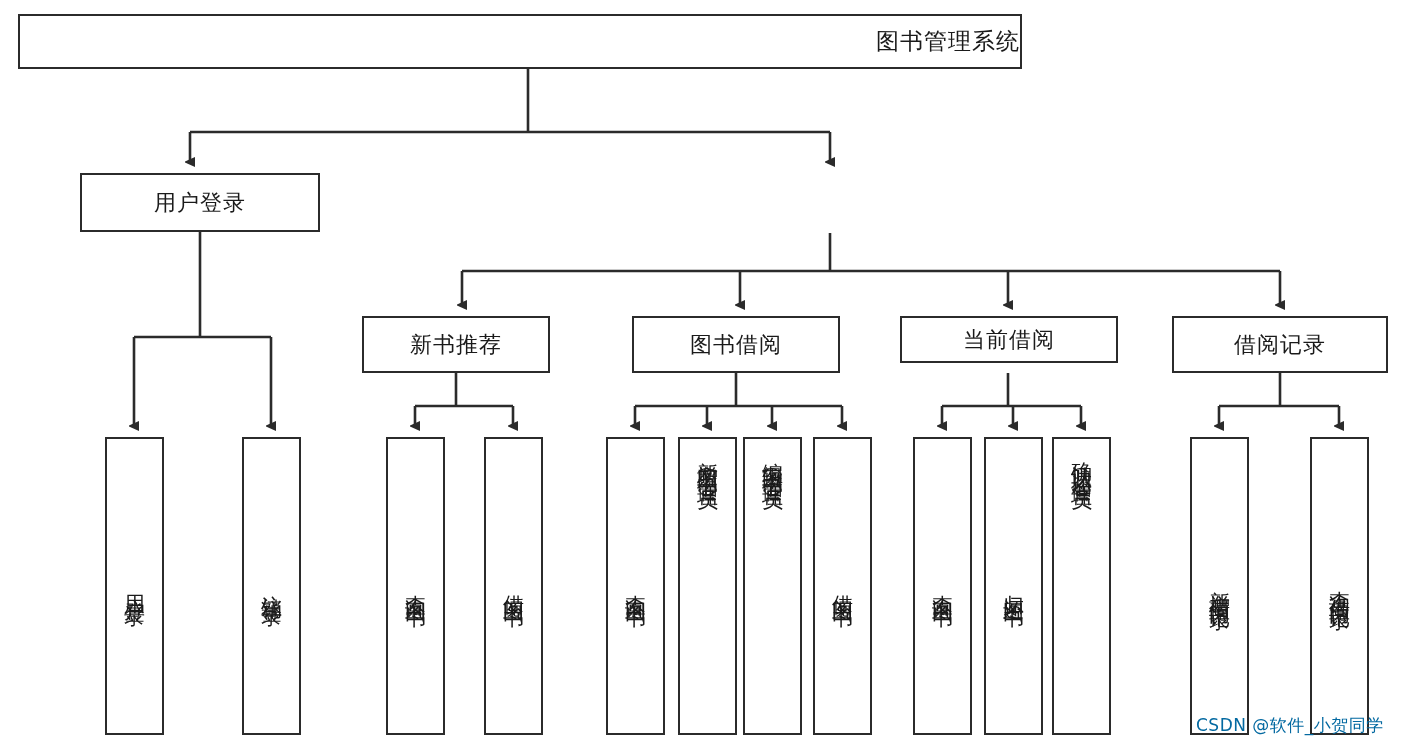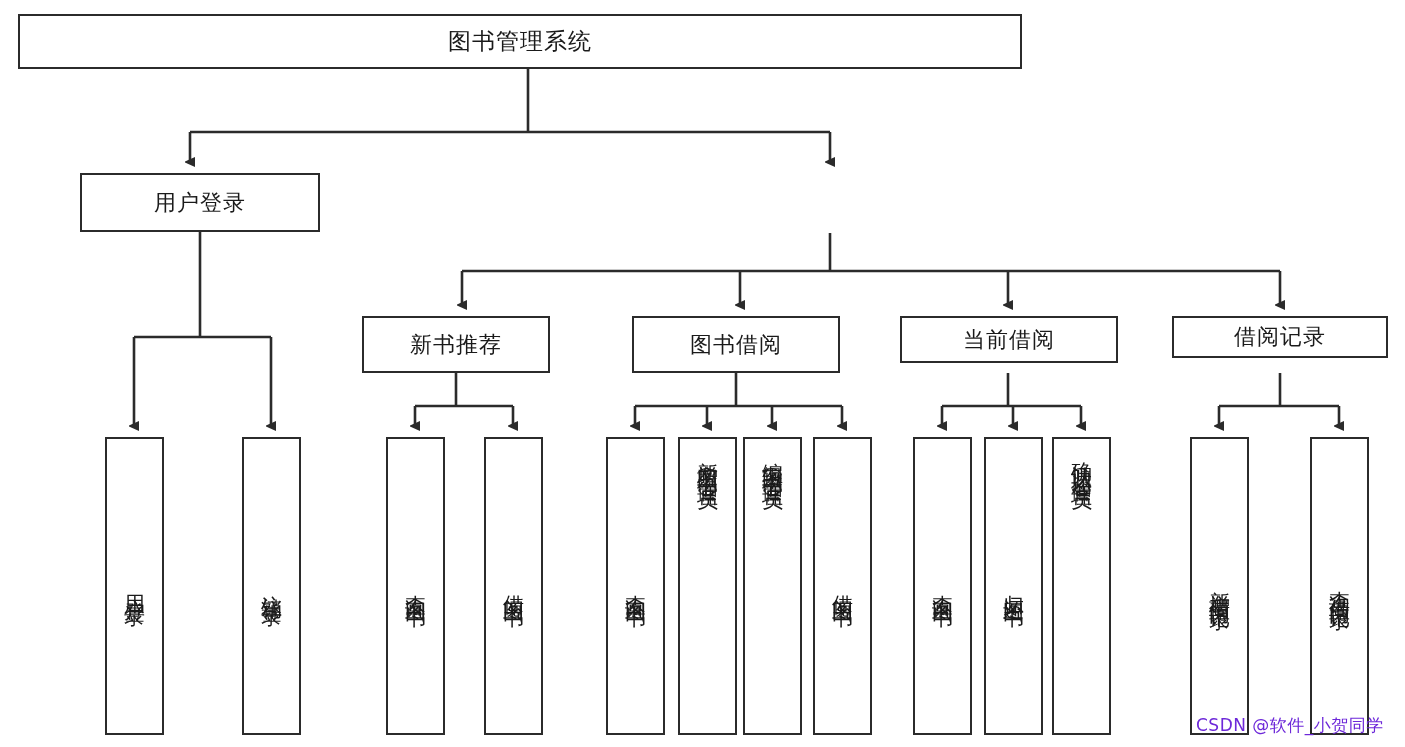--- a/index.html
+++ b/index.html
@@ -36,20 +36,21 @@
     justify-content: center;
     color: #1a1a1a;
   }
   .node.horiz {
     font-size: 22px;
     line-height: 1.15;
     letter-spacing: 1px;
   }
   .node.root {
     font-size: 23px;
+    justify-content: flex-end;
   }
   .node.leaf {
     font-size: 21px;
     padding: 6px 0;
     align-items: flex-start;
   }
   .vtext {
     writing-mode: vertical-rl;
     text-orientation: upright;
     letter-spacing: 4px;
@@ -156,21 +157,21 @@
 
   <div class="node horiz" id="node-new-book-rec" style="left: 362px; top: 316px; width: 188px; height: 57px;">
     <span>新书推荐</span>
   </div>
   <div class="node horiz" id="node-book-borrow" style="left: 632px; top: 316px; width: 208px; height: 57px; justify-content: center;">
     <span>图书借阅</span>
   </div>
   <div class="node horiz" id="node-current-borrow" style="left: 900px; top: 316px; width: 218px; height: 47px;">
     <span>当前借阅</span>
   </div>
-  <div class="node horiz" id="node-borrow-record" style="left: 1172px; top: 316px; width: 216px; height: 42px;">
+  <div class="node horiz" id="node-borrow-record" style="left: 1172px; top: 316px; width: 216px; height: 57px;">
     <span>借阅记录</span>
   </div>
 
   <div class="node leaf" id="node-leaf-user-login" style="left: 105px; top: 437px; width: 59px; height: 298px;">
     <span class="leaf-inner">
         <span class="vtext">用户登录</span>
       </span>
   </div>
   <div class="node leaf" id="node-leaf-user-logout" style="left: 242px; top: 437px; width: 59px; height: 298px;">
     <span class="leaf-inner">
@@ -226,15 +227,15 @@
     <span class="leaf-inner">
         <span class="vtext">新增借阅记录</span>
       </span>
   </div>
   <div class="node leaf" id="node-leaf-query-record" style="left: 1310px; top: 437px; width: 59px; height: 298px;">
     <span class="leaf-inner">
         <span class="vtext">查询借阅记录</span>
       </span>
   </div>
 
-  <div class="watermark" id="watermark" style="left: 1196px; top: 714px; color: #6d28d9;">CSDN @软件_小贺同学</div>
+  <div class="watermark" id="watermark" style="left: 1196px; top: 714px; color: #0369a1;">CSDN @软件_小贺同学</div>
 
 </div>
 
 </body></html>

